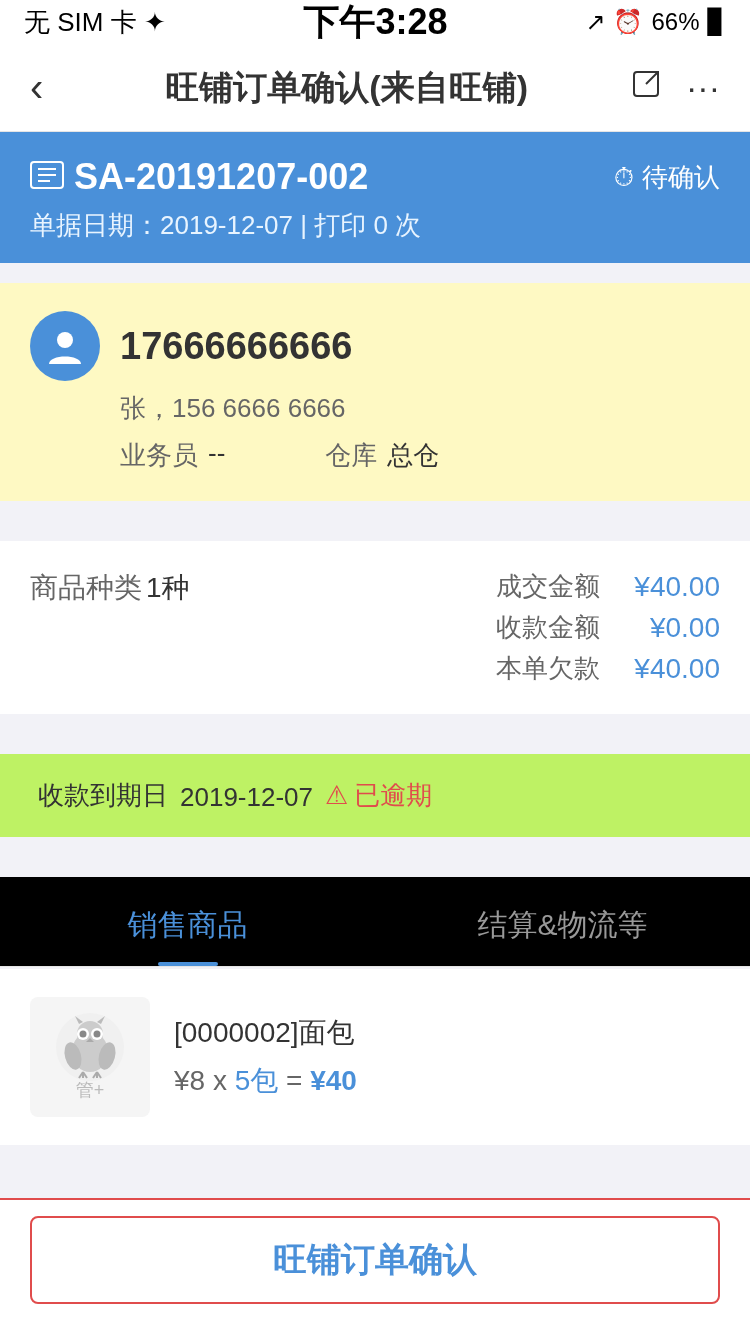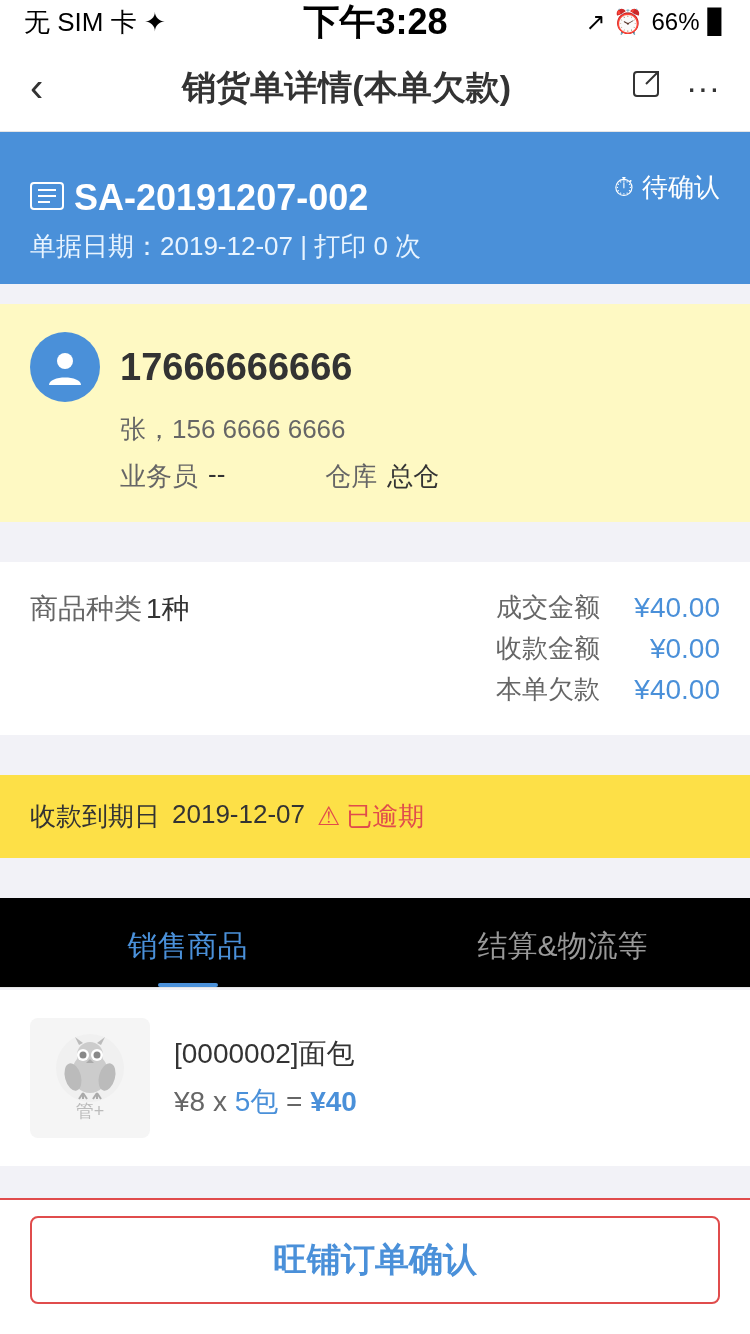--- a/index.html
+++ b/index.html
@@ -71,21 +71,20 @@
       justify-content: space-between;
       margin-bottom: 10px;
     }
     .order-id {
       display: flex;
       align-items: center;
       gap: 10px;
       color: #fff;
       font-size: 36px;
       font-weight: 700;
-      margin-top: 21px;
     }
     .order-status {
       display: flex;
       align-items: center;
       gap: 8px;
       color: #fff;
       font-size: 26px;
     }
     .order-date {
       color: #e8f4ff;
@@ -165,25 +164,25 @@
       justify-content: flex-end;
       gap: 20px;
       font-size: 26px;
       align-items: center;
     }
     .summary-row-label { color: #666; margin-left: 28px; }
     .summary-row-value { color: #4a90d9; font-size: 28px; font-weight: 500; min-width: 100px; text-align: right; }
 
     
     .due-date-card {
-      background: #fde047;
-      padding: 24px 30px;
+      background: #bef264;
+      padding: 24px 38px;
       margin-top: 20px;
       display: flex;
-      align-items: flex-start;
+      align-items: flex-end;
       gap: 12px;
       font-size: 26px;
       color: #333;
     }
     .overdue-badge {
       display: flex;
       align-items: center;
       gap: 6px;
       color: #e04c4c;
       font-size: 26px;
@@ -310,21 +309,21 @@
   <div class="status-right">
     <span>↗</span>
     <span>⏰</span>
     <span>66%</span>
     <span>▊</span>
   </div>
 </div>
 
 <div class="nav-bar">
   <span class="nav-back">‹</span>
-  <span class="nav-title">销货单详情(本单欠款)</span>
+  <span class="nav-title">旺铺订单确认(来自旺铺)</span>
   <div class="nav-actions">
     <span class="nav-icon">
       <svg width="32" height="32" viewBox="0 0 32 32" fill="none" xmlns="http://www.w3.org/2000/svg">
         <rect x="4" y="4" width="24" height="24" rx="3" stroke="#333" stroke-width="2" fill="none"></rect>
         <path d="M20 4 L28 4 L28 12" stroke="#333" stroke-width="2" fill="none"></path>
         <path d="M28 4 L16 16" stroke="#333" stroke-width="2"></path>
       </svg>
     </span>
     <span class="nav-icon">···</span>
   </div>

